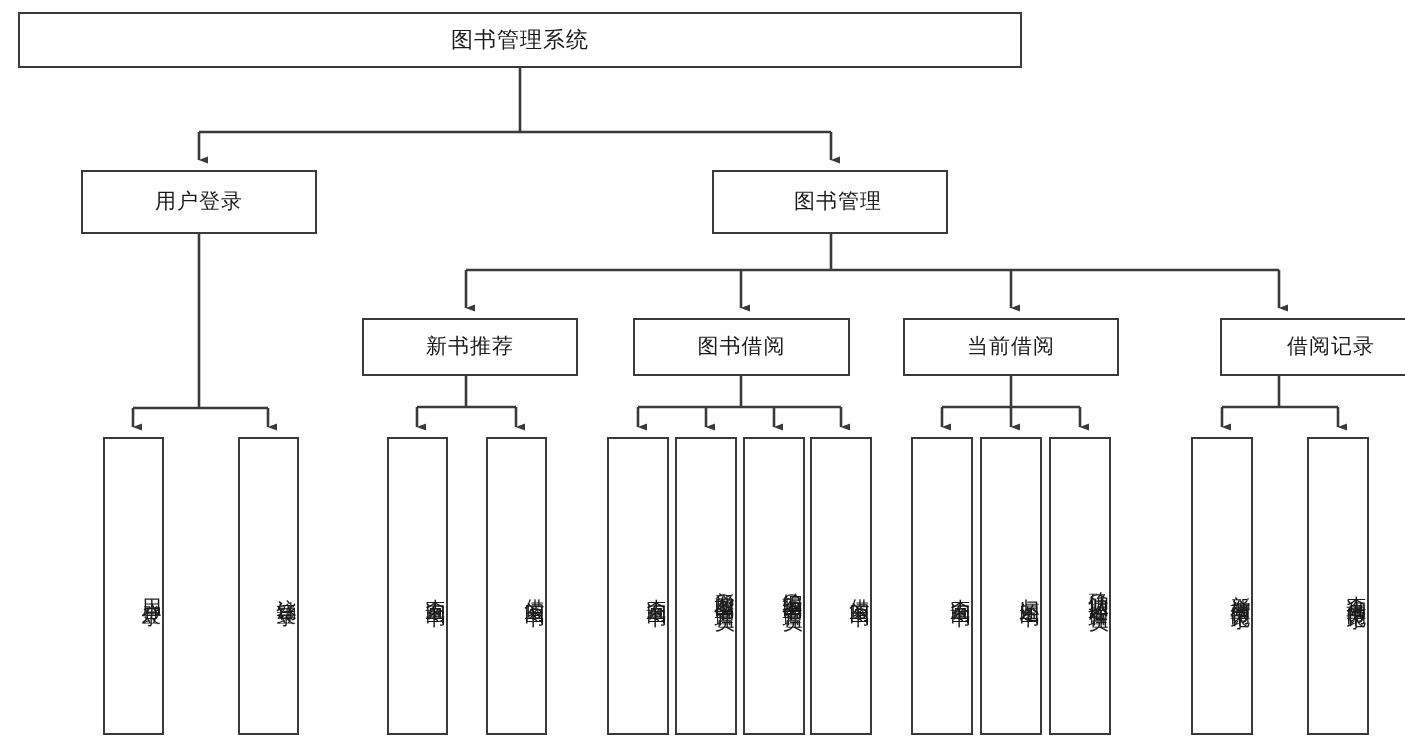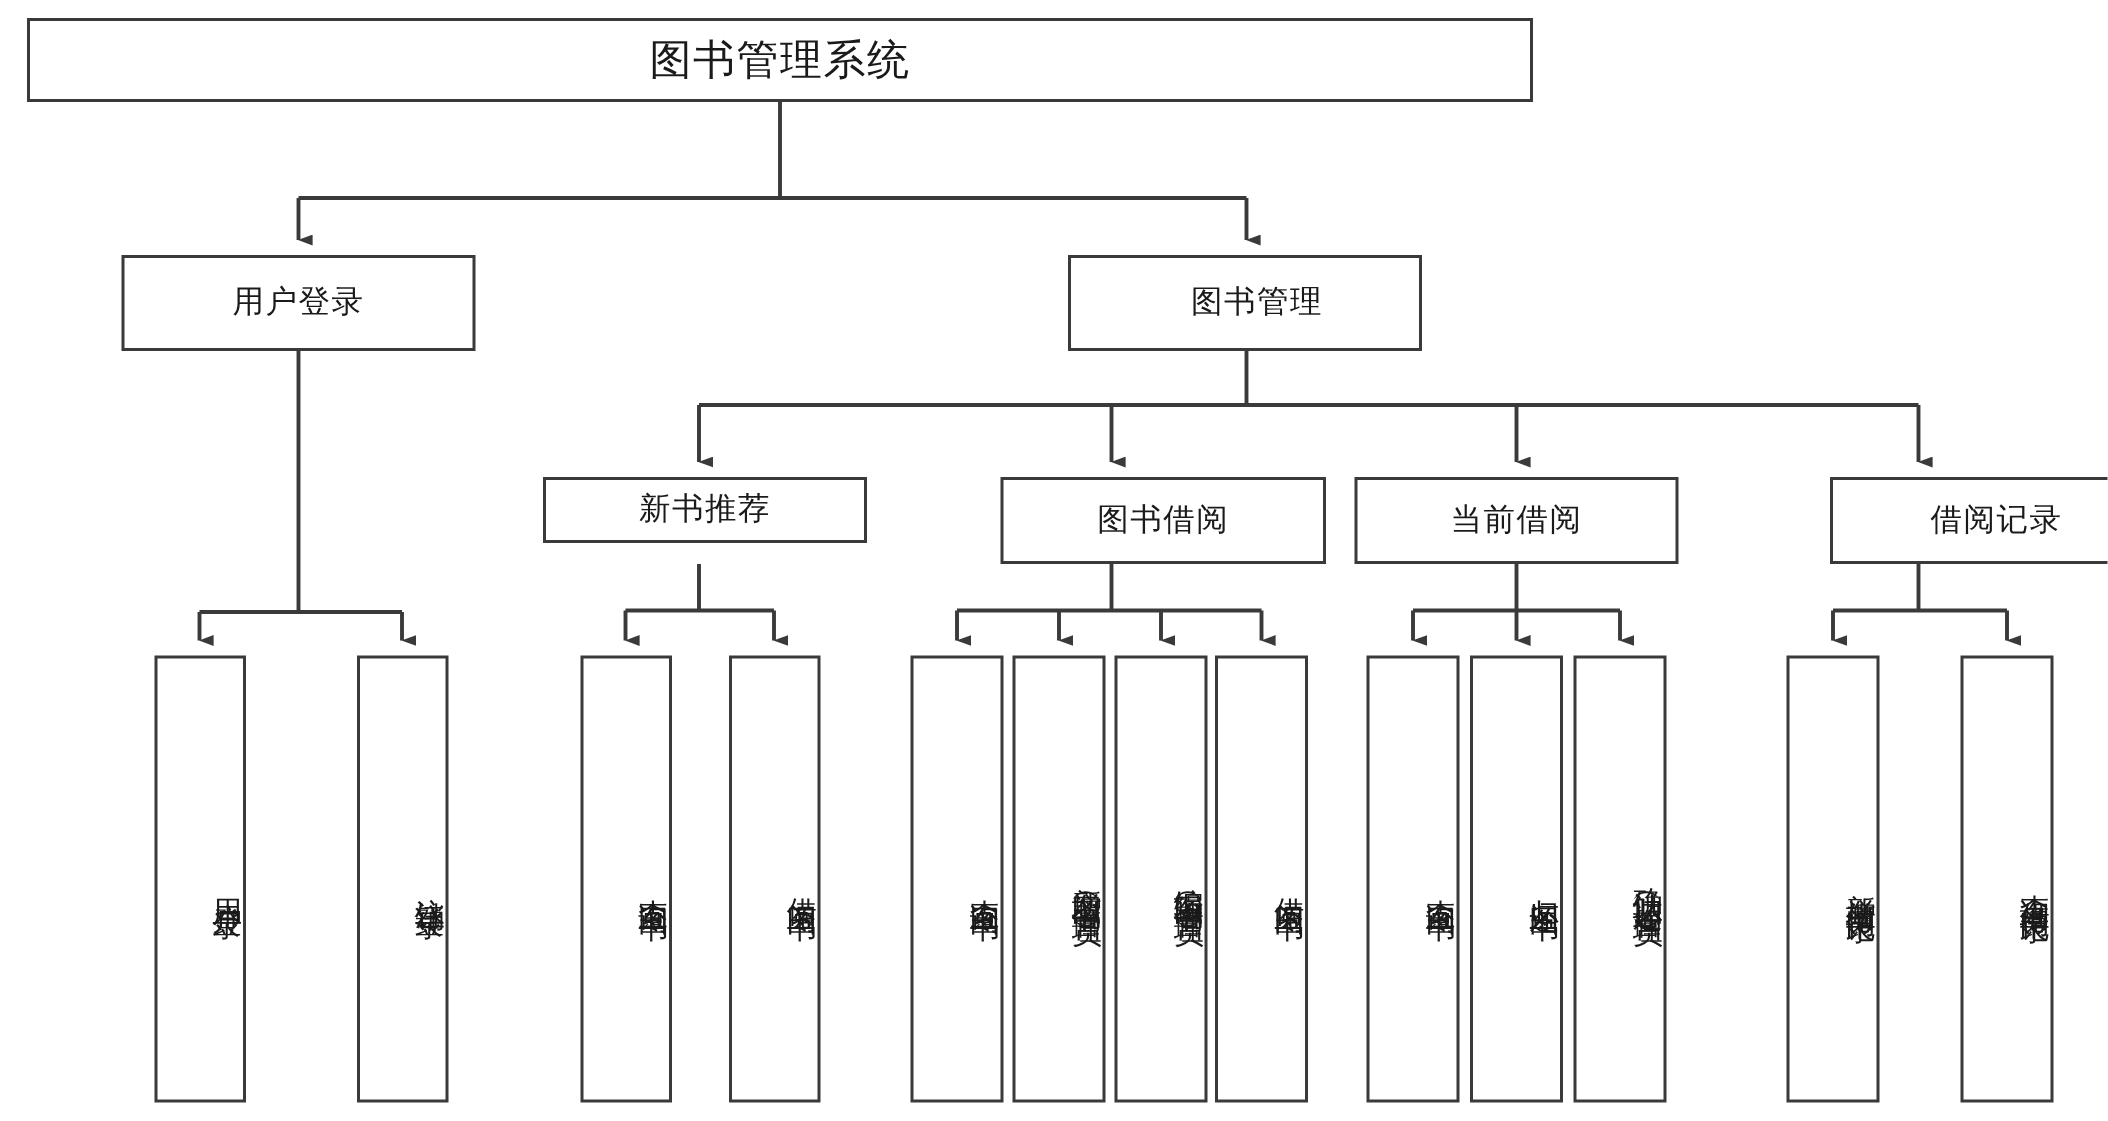--- a/index.html
+++ b/index.html
@@ -39,21 +39,21 @@
     justify-content: center;
     color: #1a1a1a;
   }
   .node.horiz {
     font-size: 21px;
     letter-spacing: 1px;
     line-height: 1.2;
     text-align: center;
   }
   .node.root {
-    font-size: 28px;
+    font-size: 22px;
     text-align: right;
   }
   .node.leaf {
     font-size: 20px;
     writing-mode: vertical-rl;
     text-orientation: upright;
     align-items: flex-start;
     justify-content: center;
     padding-top: 6px;
     letter-spacing: 3px;
@@ -129,24 +129,24 @@
     <span>图书管理系统</span>
   </div>
 
   <div class="node horiz" style="left:81px; top:170px; width:236px; height:64px;">
     <span>用户登录</span>
   </div>
   <div class="node horiz" style="left:712px; top:170px; width:236px; height:64px;padding-left:16px;">
     <span>图书管理</span>
   </div>
 
-  <div class="node horiz" style="left:362px; top:318px; width:216px; height:44px;">
+  <div class="node horiz" style="left:362px; top:318px; width:216px; height:58px;">
     <span>新书推荐</span>
   </div>
-  <div class="node horiz" style="left:667px; top:318px; width:217px; height:58px;">
+  <div class="node horiz" style="left:633px; top:318px; width:217px; height:58px;">
     <span>图书借阅</span>
   </div>
   <div class="node horiz" style="left:903px; top:318px; width:216px; height:58px;">
     <span>当前借阅</span>
   </div>
   <div class="node horiz" style="left:1220px; top:318px; width:222px; height:58px;">
     <span>借阅记录</span>
   </div>
 
   <div class="node leaf" style="left:103px; top:437px; width:61px; height:298px;">

